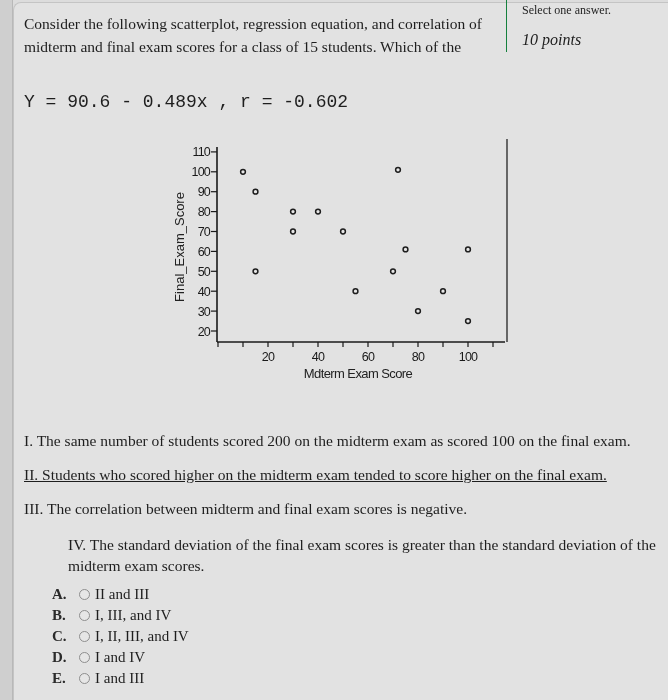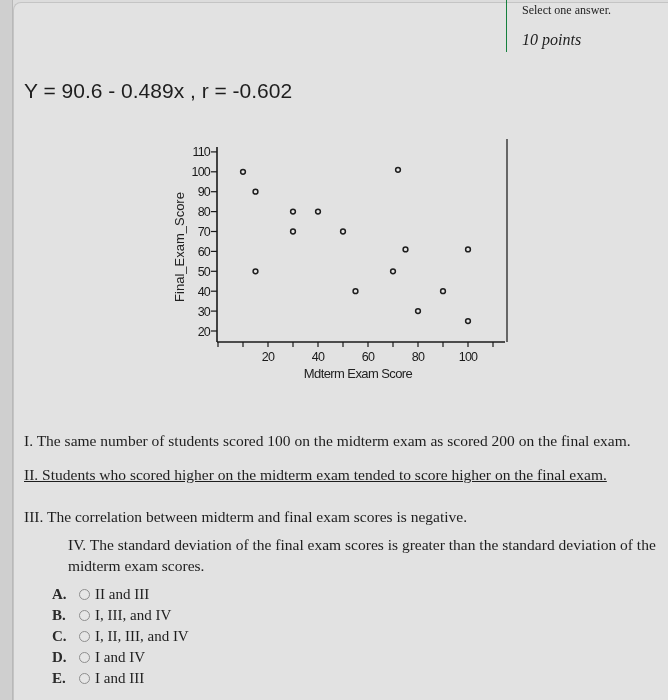--- a/index.html
+++ b/index.html
@@ -23,23 +23,23 @@
       border-top: 1px solid #c4c4c4;
       border-left: 1px solid #c4c4c4;
       border-top-left-radius: 8px;
     }
     .question {
       position: absolute; left: 24px; top: 12px; width: 475px;
       font-size: 15.5px; line-height: 23px;
       font-family: "Liberation Serif", "DejaVu Serif", serif;
     }
     .equation {
-      position: absolute; left: 24px; top: 79px;
-      font-size: 21px;
-      font-family: Liberation Sans, sans-serif;
+      position: absolute; left: 24px; top: 92px;
+      font-size: 18px;
+      font-family: Liberation Mono, monospace;
     }
     .side-panel {
       position: absolute; left: 506px; top: 0px; width: 162px; height: 52px;
       border-left: 1px solid #15803d;
       font-family: "Liberation Serif", "DejaVu Serif", serif;
     }
     .side-panel .select-label { position: absolute; left: 15px; top: 3px; font-size: 12px; }
     .side-panel .points-label { position: absolute; left: 15px; top: 31px; font-size: 16px; font-style: italic; }
 
     .chart {
@@ -71,20 +71,22 @@
       margin-right: 5px; box-sizing: border-box;
     }
   </style>
 </head>
 <body>
 
 <div class="page-edge"></div>
 <div class="card"></div>
 
 <div class="question">
+  <div>Consider the following scatterplot, regression equation, and correlation of</div>
+  <div>midterm and final exam scores for a class of 15 students. Which of the</div>
 </div>
 
 <div class="equation">Y = 90.6 - 0.489x , r = -0.602</div>
 
 <div class="side-panel">
   <div class="select-label">Select one answer.</div>
   <div class="points-label">10 points</div>
 </div>
 
 <div class="chart">
@@ -147,23 +149,23 @@
         <circle cx="283" cy="156.2" r="2.4" fill="#e6e6e6" stroke="#1e1e1e" stroke-width="1.5"></circle>
         <circle cx="258" cy="176.1" r="2.4" fill="#e6e6e6" stroke="#1e1e1e" stroke-width="1.5"></circle>
         <circle cx="308" cy="186.05" r="2.4" fill="#e6e6e6" stroke="#1e1e1e" stroke-width="1.5"></circle>
       </g>
     <text id="xlabel" x="198" y="243" font-size="13" text-anchor="middle" fill="#222" letter-spacing="-0.6">Mdterm Exam Score</text>
     <text id="ylabel" x="24" y="112" font-size="13" text-anchor="middle" fill="#222" transform="rotate(-90 24 112)">Final_Exam_Score</text>
   </svg>
 </div>
 
 <div class="statements">
-  <div class="statement" style="top:0px;">I. The same number of students scored 100 on the midterm exam as scored 200 on the final exam.</div>
+  <div class="statement" style="top:0px;">I. The same number of students scored 200 on the midterm exam as scored 100 on the final exam.</div>
   <div class="statement" style="top:34px;text-decoration:underline;">II. Students who scored higher on the midterm exam tended to score higher on the final exam.</div>
-  <div class="statement" style="top:76px;">III. The correlation between midterm and final exam scores is negative.</div>
+  <div class="statement" style="top:68px;">III. The correlation between midterm and final exam scores is negative.</div>
   <div class="statement wrap" style="top:102px;margin-left:44px;">IV. The standard deviation of the final exam scores is greater than the standard deviation of the midterm exam scores.</div>
 </div>
 
 <div class="options">
   <div class="option" style="top:0px;">
     <span class="letter">A.</span>
     <span class="radio"></span>
     <span>II and III</span>
   </div>
   <div class="option" style="top:21px;">

